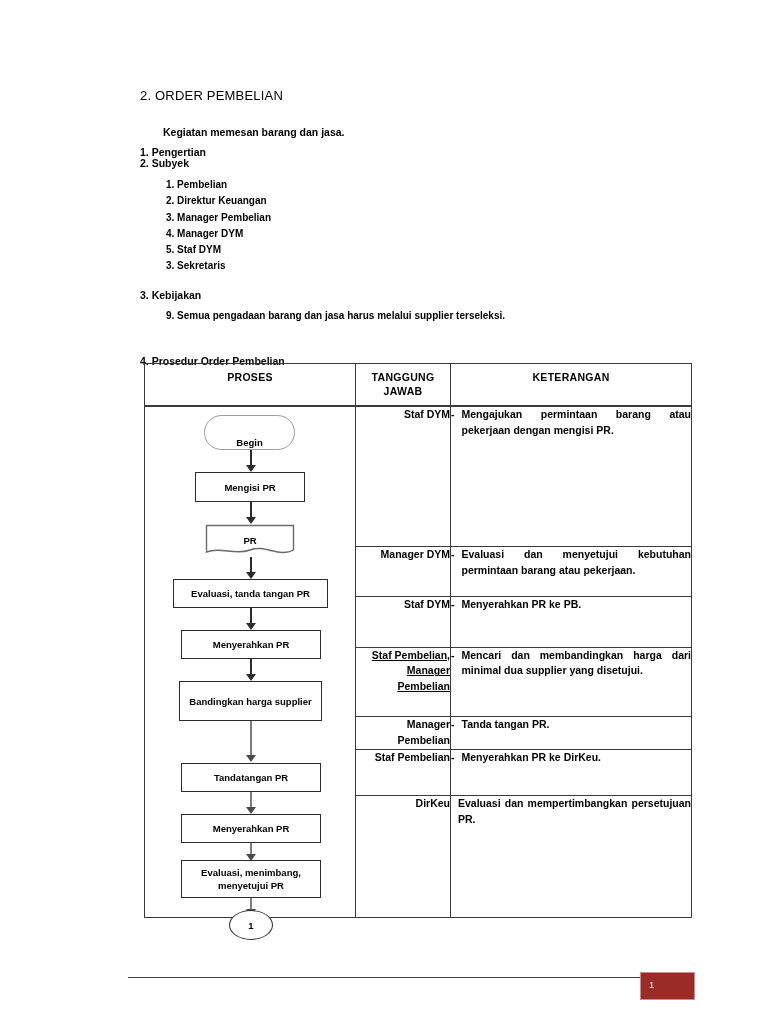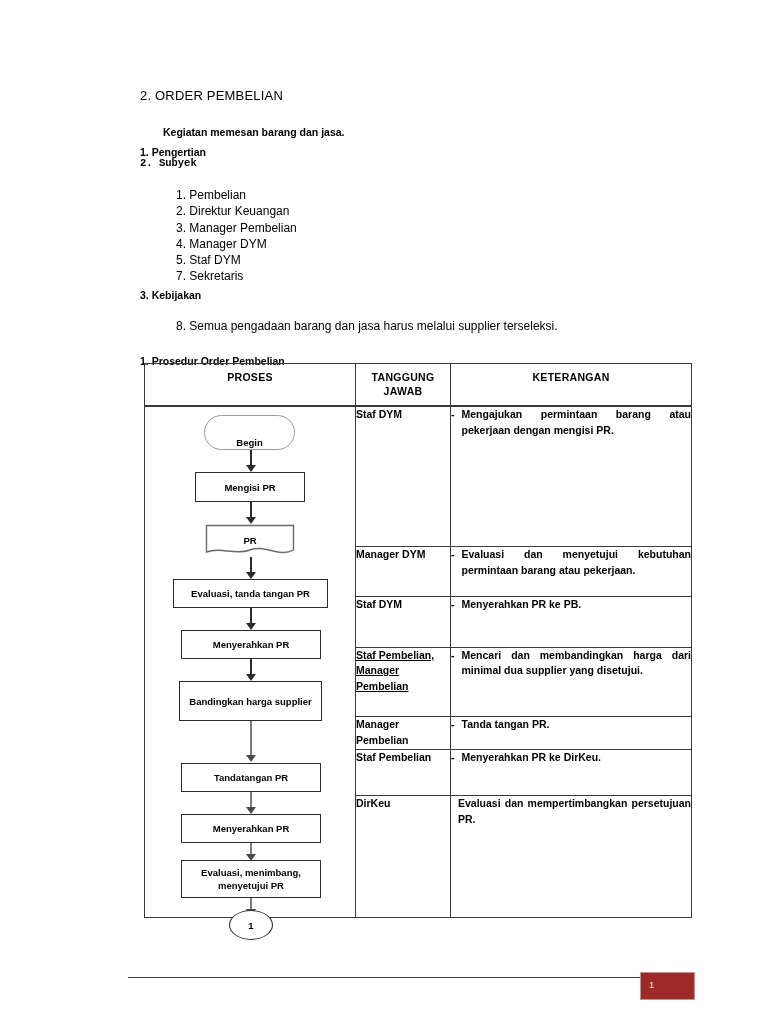--- a/index.html
+++ b/index.html
@@ -33,40 +33,40 @@
     font-weight: normal;
     letter-spacing: 0.2px;
   }
   .sec-head {
     position: absolute;
     left: 140px;
     font-size: 10.5px;
     font-weight: bold;
   }
   .sec-1 { top: 110px; margin-top: 36px; }
-  .sec-2 { top: 157px; font-family: Liberation Mono, monospace; }
+  .sec-2 { top: 157px; }
   .sec-3 { top: 289px; }
   .sec-4 { top: 355px; }
 
   .para {
     position: absolute;
     left: 163px;
     top: 126px;
     font-size: 10.5px;
     font-weight: bold;
   }
 
   .list {
     position: absolute;
     left: 163px;
-    margin: 13px;
+    margin: 3px;
     padding: 0;
     list-style: none;
-    font-size: 12px;
-    font-weight: normal;
+    font-size: 10px;
+    font-weight: bold;
   }
   .list li { line-height: 16.3px; white-space: nowrap; }
   .list-subyek { top: 174px; }
   .list-kebijakan { top: 305px; }
 
   
   .tbl {
     position: absolute;
     left: 144px;
     top: 363px;
@@ -90,20 +90,21 @@
     letter-spacing: 0.3px;
   }
   .col-proses  { width: 211px; }
   .col-tj      { width: 95px;  }
   .col-ket     { width: 241px; }
 
   .cell-tj {
     padding: 4px 5px 3px 5px;
     font-weight: bold;
     line-height: 15.5px;
+    text-align: right;
   }
   .cell-ket {
     padding: 4px 10px 3px 8px;
     font-weight: bold;
     line-height: 15.5px;
   }
   .ket-row {
     display: flex;
     gap: 7px;
   }
@@ -215,29 +216,29 @@
   <div class="sec-head sec-1">1. Pengertian</div>
   <div class="para">Kegiatan memesan barang dan jasa.</div>
 
   <div class="sec-head sec-2">2. Subyek</div>
   <ul class="list list-subyek">
     <li>1. Pembelian</li>
     <li>2. Direktur Keuangan</li>
     <li>3. Manager Pembelian</li>
     <li>4. Manager DYM</li>
     <li>5. Staf DYM</li>
-    <li>7. Sekretaris</li>
+    <li>3. Sekretaris</li>
   </ul>
 
   <div class="sec-head sec-3">3. Kebijakan</div>
   <ul class="list list-kebijakan">
-    <li>8. Semua pengadaan barang dan jasa harus melalui supplier terseleksi.</li>
+    <li>9. Semua pengadaan barang dan jasa harus melalui supplier terseleksi.</li>
   </ul>
 
-  <div class="sec-head sec-4">1. Prosedur Order Pembelian</div>
+  <div class="sec-head sec-4">4. Prosedur Order Pembelian</div>
 
   <table class="tbl">
     <colgroup>
       <col class="col-proses">
         <col class="col-tj">
         <col class="col-ket">
     </colgroup>
     <thead>
       <tr>
         <th>PROSES</th>

